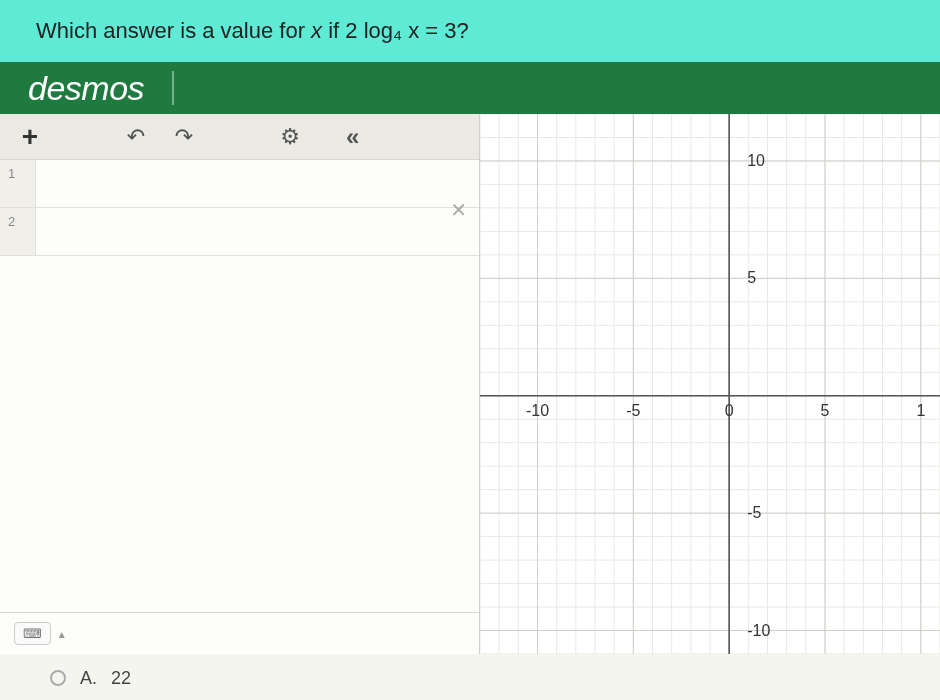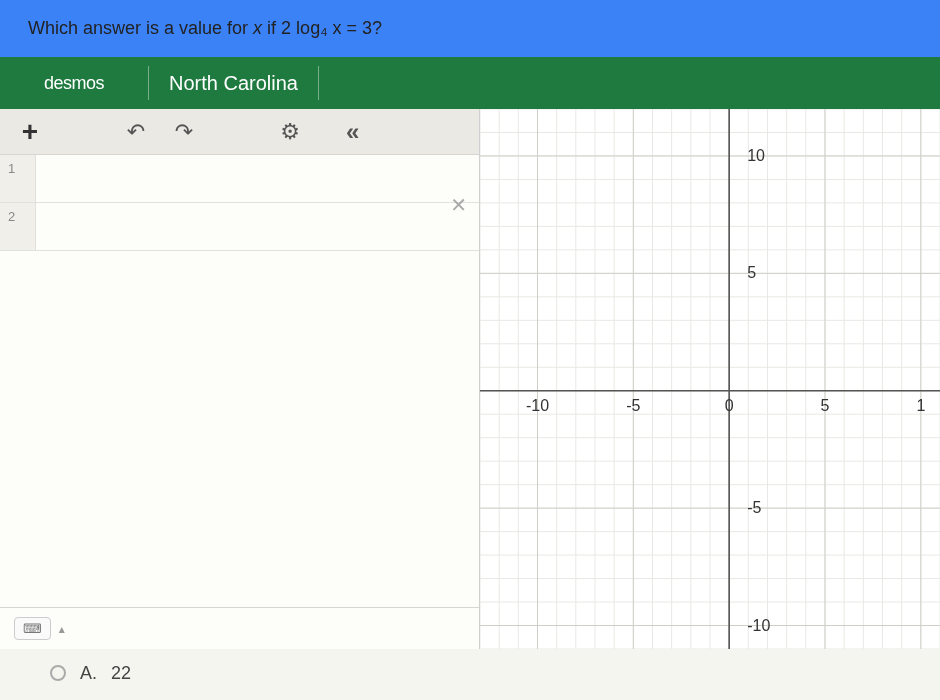--- a/index.html
+++ b/index.html
@@ -4,39 +4,40 @@
   <style>
     * { box-sizing: border-box; margin: 0; padding: 0; }
     body {
       font-family: Arial, sans-serif;
       background: #f5f5f0;
       width: 940px;
       height: 700px;
       overflow: hidden;
     }
     .question {
-      padding: 18px 28px;
-      font-size: 18px;
+      padding: 18px 36px;
+      font-size: 22px;
       color: #222;
-      background: #3b82f6;
+      background: #5eead4;
     }
     .question .math-var { font-style: italic; }
     .header-bar {
       background: #1e7a3e;
       color: #fff;
       display: flex;
       align-items: center;
       padding: 0;
       height: 52px;
     }
     .header-bar .brand {
-      font-size: 18px;
+      font-size: 34px;
       font-weight: 400;
-      padding: 0 44px;
+      padding: 0 28px;
       letter-spacing: -0.5px;
+      font-style: italic;
     }
     .header-bar .divider {
       width: 1px;
       height: 34px;
       background: rgba(255,255,255,0.4);
     }
     .header-bar .region, .header-bar .version {
       font-size: 20px;
       padding: 0 20px;
       color: #fff;
@@ -150,21 +151,20 @@
 </head>
 <body>
 
 <div class="question">
   <span>Which answer is a value for </span><span class="math-var">x</span><span> if </span><span>2 log₄ x = 3</span><span>?</span>
 </div>
 
 <div class="header-bar">
   <div class="brand">desmos</div>
   <div class="divider"></div>
-  <div class="region">North Carolina</div>
   <div class="divider"></div>
 </div>
 
 <div class="main">
   <div class="left-panel">
     <div class="toolbar">
       <div class="tool-btn" style="font-size:28px;font-weight:bold;color:#333;">+</div>
       <div class="tool-spacer"></div>
       <div class="tool-btn">↶</div>
       <div class="tool-btn">↷</div>

